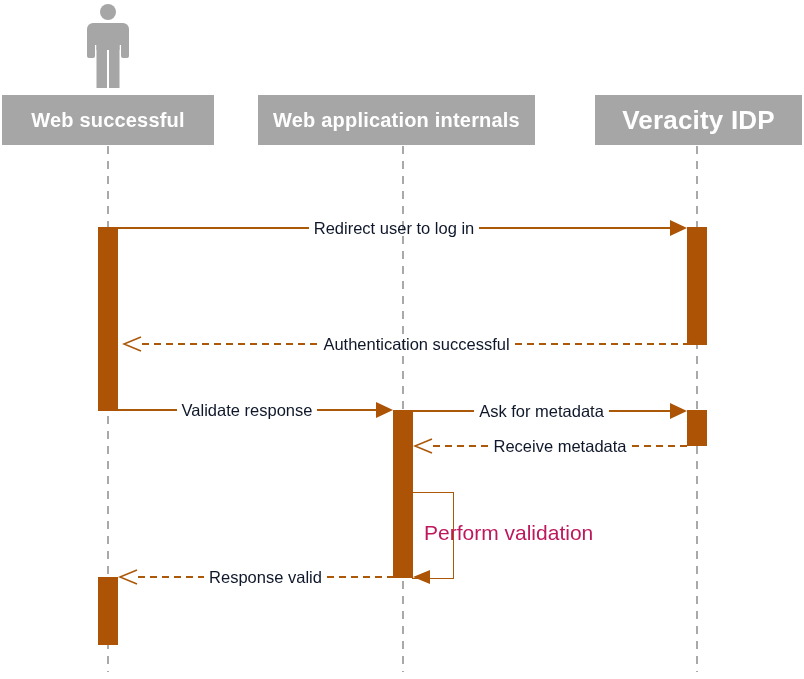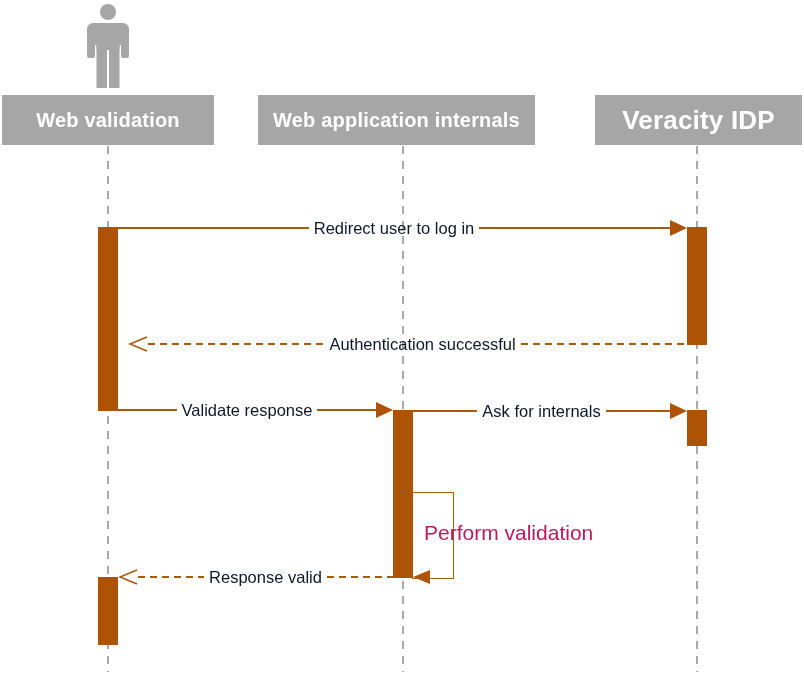--- a/index.html
+++ b/index.html
@@ -66,21 +66,21 @@
       <rect x="10.5" y="40" width="10.5" height="44"></rect>
       <rect x="23" y="40" width="10.5" height="44"></rect>
     </g>
   </svg>
 
   <div class="lifeline" style="left:107px;"></div>
   <div class="lifeline" style="left:402px;"></div>
   <div class="lifeline" style="left:696px;"></div>
 
   <div class="head-box" style="left:2px; width:212px;">
-    <span>Web validation</span>
+    <span>Web successful</span>
   </div>
   <div class="head-box" style="left:258px; width:277px;">
     <span>Web application internals</span>
   </div>
   <div class="head-box big" style="left:595px; width:207px;">
     <span>Veracity IDP</span>
   </div>
 
   <div class="activation" style="left:98px;  top:227px; height:184px;"></div>
   <div class="activation" style="left:687px; top:227px; height:118px;"></div>
@@ -88,43 +88,51 @@
   <div class="activation" style="left:687px; top:410px; height:36px;"></div>
   <div class="activation" style="left:98px;  top:577px; height:68px;"></div>
 
   <div class="msg" style="left:118px; top:218px; width:569px;">
     <span class="seg"></span>
     <span class="lbl">Redirect user to log in</span>
     <span class="seg"></span>
     <span class="arr-solid-right"></span>
   </div>
 
-  <div class="msg dashed" style="left:128px; top:334px; width:569px;text-align:center;">
+  <div class="msg dashed" style="left:122px; top:334px; width:569px;text-align:center;">
     <svg class="arr-open-left" width="20" height="18" viewBox="0 0 20 18">
       <path d="M19,2 L2,9 L19,16" fill="none" stroke="#ab5809" stroke-width="1.6"></path>
     </svg>
     <span class="seg"></span>
     <span class="lbl">Authentication successful</span>
     <span class="seg"></span>
   </div>
 
   <div class="msg" style="left:118px; top:400px; width:275px;">
     <span class="seg"></span>
     <span class="lbl">Validate response</span>
     <span class="seg"></span>
     <span class="arr-solid-right"></span>
   </div>
 
   <div class="msg" style="left:413px; top:401px; width:274px;">
     <span class="seg"></span>
-    <span class="lbl">Ask for internals</span>
+    <span class="lbl">Ask for metadata</span>
     <span class="seg"></span>
     <span class="arr-solid-right"></span>
   </div>
 
+  <div class="msg dashed" style="left:413px; top:436px; width:274px;">
+    <svg class="arr-open-left" width="20" height="18" viewBox="0 0 20 18">
+      <path d="M19,2 L2,9 L19,16" fill="none" stroke="#ab5809" stroke-width="1.6"></path>
+    </svg>
+    <span class="seg"></span>
+    <span class="lbl">Receive metadata</span>
+    <span class="seg"></span>
+  </div>
 
   <div class="self-loop"></div>
   <div class="self-loop-arrow"></div>
   <div class="self-label">Perform validation</div>
 
   <div class="msg dashed" style="left:118px; top:567px; width:275px;">
     <svg class="arr-open-left" width="20" height="18" viewBox="0 0 20 18">
       <path d="M19,2 L2,9 L19,16" fill="none" stroke="#ab5809" stroke-width="1.6"></path>
     </svg>
     <span class="seg"></span>

